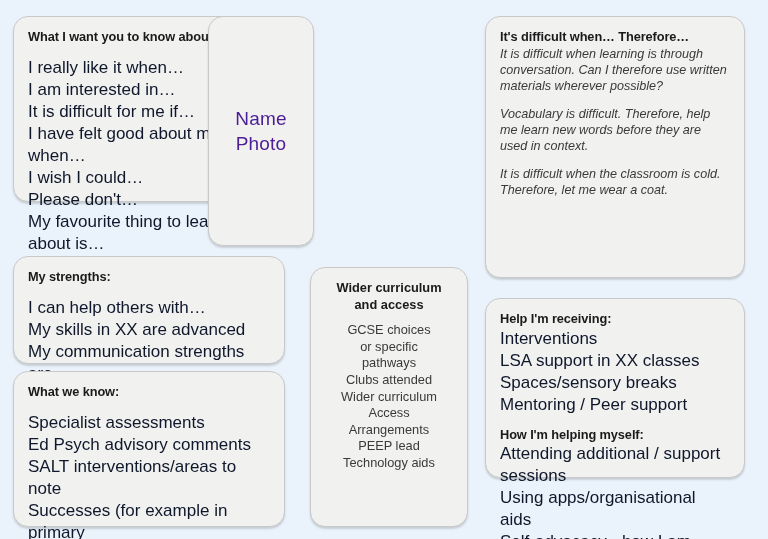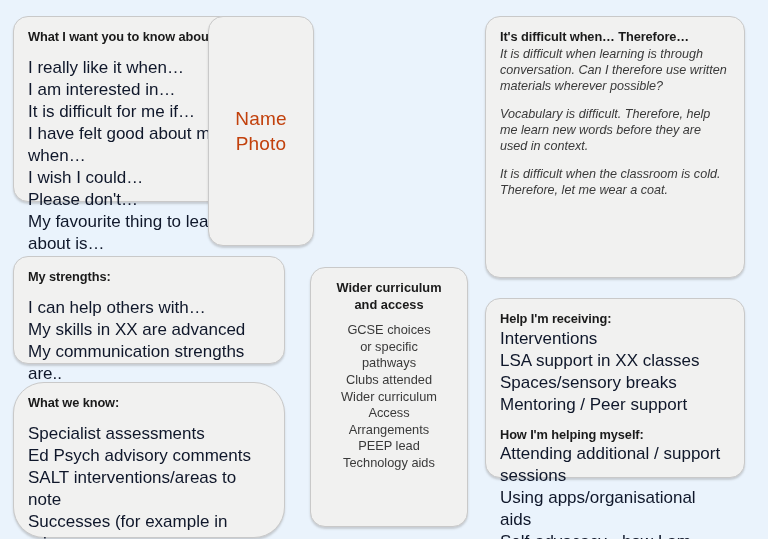--- a/index.html
+++ b/index.html
@@ -57,36 +57,36 @@
     font-style: italic;
     color: #3a3a3a;
   }
   .italic-block + .italic-block {
     margin-top: 11px;
   }
 
   
   #card-about       { left: 13px;  top: 16px;  width: 182px; height: 186px; }
   #card-strengths   { left: 13px;  top: 212px; width: 182px; height: 108px; margin-top: 44px; }
-  #card-known       { left: 13px;  top: 382px; width: 272px; height: 156px; border-radius: 31px; }
+  #card-known       { left: 13px;  top: 371px; width: 272px; height: 156px; }
   #card-name-photo  { left: 208px; top: 16px;  width: 106px; height: 230px;
                       display: flex; align-items: center; justify-content: center; }
   #card-wider       { left: 208px; top: 267px; width: 106px; height: 260px; }
   #card-difficult   { left: 485px; top: 16px;  width: 260px; height: 262px; }
   #card-help        { left: 485px; top: 298px; width: 260px; height: 180px; }
 
   
   #card-about   { width: 272px; }
   #card-strengths { width: 272px; }
   #card-wider   { width: 158px; left: 310px; }
 
   .name-photo-text {
     font-size: 19px;
     line-height: 1.30;
-    color: #c2410c;
+    color: #4c1d95;
     text-align: center;
     letter-spacing: 0.2px;
   }
   .wider-heading {
     font-weight: bold;
     font-size: 12.8px;
     line-height: 1.30;
     text-align: center;
     color: #1a1a1a;
   }

